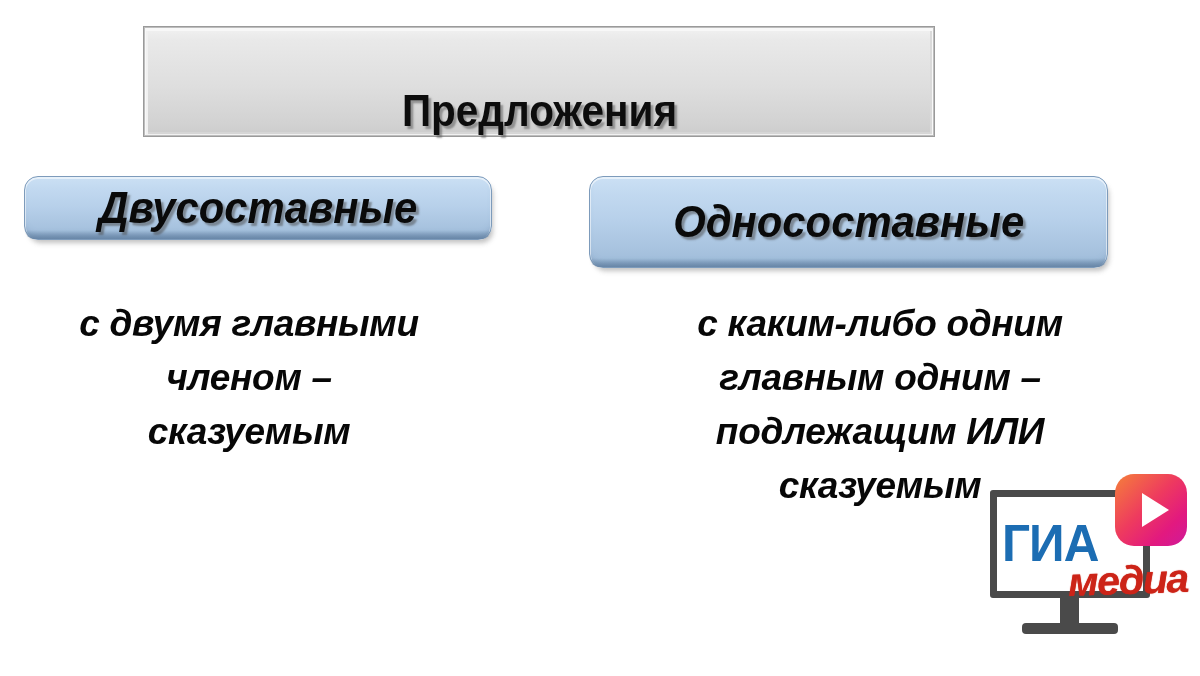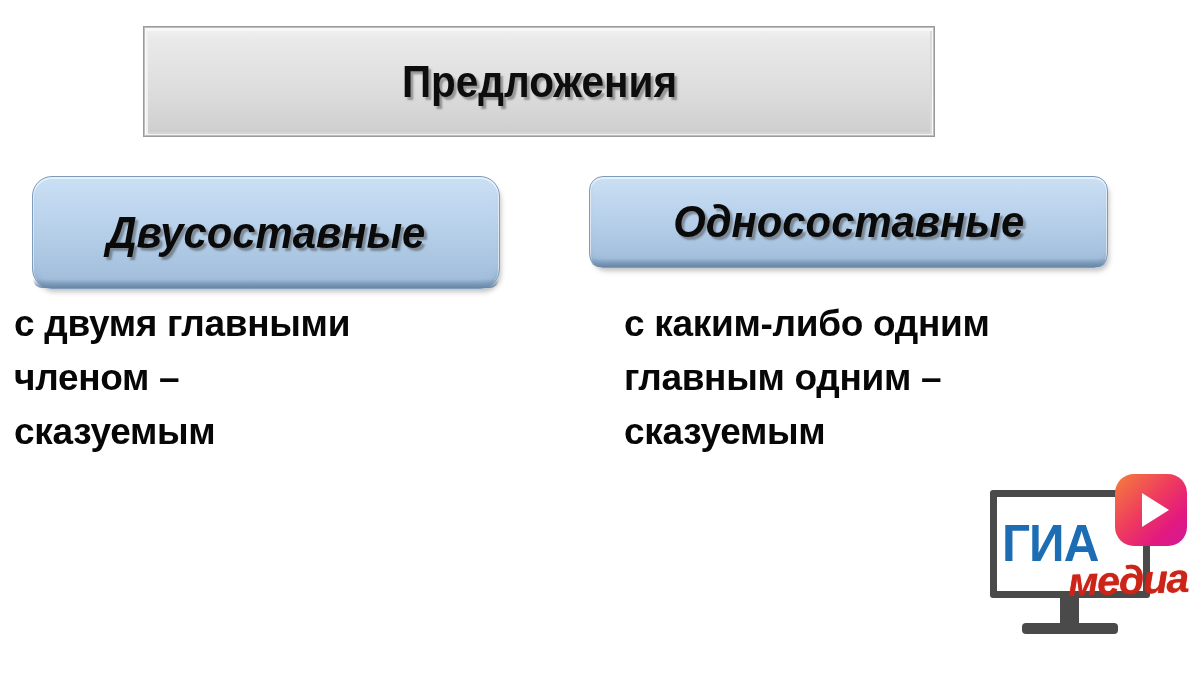--- a/index.html
+++ b/index.html
@@ -31,21 +31,21 @@
                 #d2d2d2 88%,
                 #cccccc 100%);
     border: 1px solid #9a9a9a;
     box-shadow:
       inset 0 0 0 1px #bdbdbd,
       inset 0 2px 0 2px #f8f8f8,
       inset 2px 0 0 2px #f1f1f1,
       inset -2px 0 0 2px #dadada,
       inset 0 -2px 0 2px #d6d6d6;
     display: flex;
-    align-items: center;
+    align-items: flex-end;
     justify-content: center;
   }
   .title-text {
     font-size: 44px;
     font-weight: bold;
     font-stretch: condensed;
     color: #0d0d0d;
     letter-spacing: 0px;
     text-shadow: 3px 3px 2px rgba(90,90,90,0.55);
     transform: scaleX(0.92);
@@ -74,44 +74,46 @@
     justify-content: center;
   }
   .cat-box::after {
     content: "";
     position: absolute;
     left: 0; right: 0; bottom: 0;
     height: 9px;
     border-radius: 0 0 13px 13px;
     background: linear-gradient(to bottom, rgba(109,139,171,0.0), rgba(103,133,166,0.95));
   }
-  #cat-left  { left: 32px;  top: 176px; width: 468px; height: 113px; border-radius: 20px; }
+  #cat-left  { left: 24px;  top: 176px; width: 468px; height: 64px; }
   #cat-right { left: 589px; top: 176px; width: 519px; height: 92px; }
 
   .cat-text {
     position: relative;
     z-index: 2;
     font-size: 44px;
     font-weight: bold;
     font-style: italic;
     font-stretch: condensed;
     color: #0a0a0a;
     white-space: nowrap;
     text-shadow: 3px 3px 2px rgba(70,70,70,0.50);
     transform: scaleX(0.95);
     transform-origin: center;
   }
 
   
   .desc {
     position: absolute;
     top: 297px;
+    text-align: center;
     font-size: 37px;
     line-height: 1.46;
     font-weight: bold;
+    font-style: italic;
     font-stretch: condensed;
     color: #070707;
     letter-spacing: -0.3px;
   }
   #desc-left  { left: 14px;  width: 470px; }
   #desc-right { left: 624px; width: 512px; }
   .desc .line { display: block; white-space: nowrap; }
 
   
   .logo {
@@ -210,20 +212,21 @@
 
 <div class="desc" id="desc-left">
   <span class="line">с двумя главными</span>
   <span class="line">членом –</span>
   <span class="line">сказуемым</span>
 </div>
 
 <div class="desc" id="desc-right">
   <span class="line">с каким-либо одним</span>
   <span class="line">главным одним –</span>
+  <span class="line">подлежащим ИЛИ</span>
   <span class="line">сказуемым</span>
 </div>
 
 <div class="logo">
   <div class="monitor-frame"></div>
   <div class="monitor-neck"></div>
   <div class="monitor-base"></div>
   <span class="logo-gia">ГИА</span>
   <span class="logo-media">медиа</span>
   <div class="play-badge">

